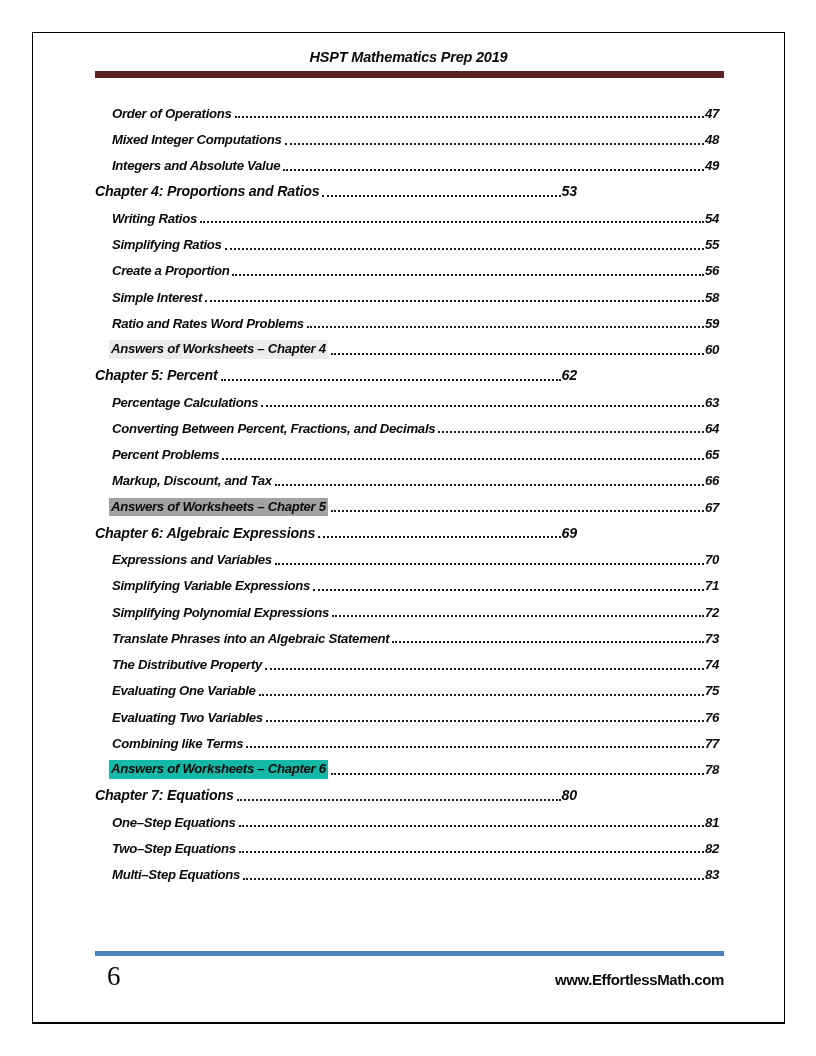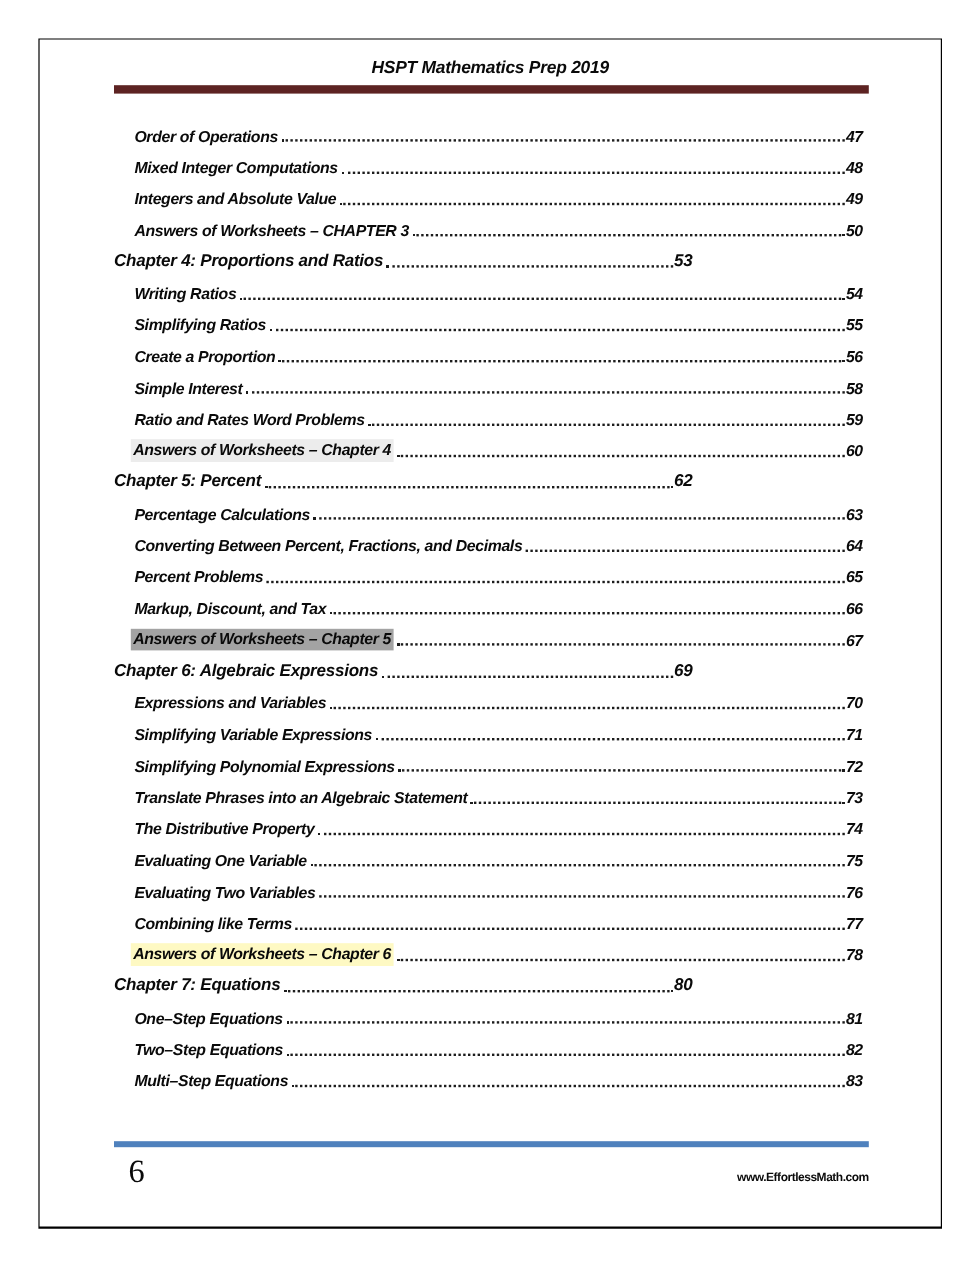--- a/index.html
+++ b/index.html
@@ -68,21 +68,21 @@
     margin-top: 7px;
   }
   .folio {
     font-family: "Liberation Serif", serif;
     font-size: 27px;
     font-weight: 400;
     line-height: 1;
     padding-left: 12px;
   }
   .site {
-    font-size: 10px;
+    font-size: 15px;
     font-weight: 700;
     letter-spacing: -0.4px;
     line-height: 1;
     padding-bottom: 3px;
   }
 </style>
 </head>
 <body>
 
 <div class="page">
@@ -103,25 +103,20 @@
     <span class="dots"></span>
     <span class="pg">48</span>
   </div>
 
   <div class="row section">
     <span class="label">Integers and Absolute Value</span>
     <span class="dots"></span>
     <span class="pg">49</span>
   </div>
 
-  <div class="row section">
-    <span class="label">Answers of Worksheets – CHAPTER 3</span>
-    <span class="dots"></span>
-    <span class="pg">50</span>
-  </div>
 
   <div class="row chapter">
     <span class="label">Chapter 4: Proportions and Ratios</span>
     <span class="dots"></span>
     <span class="pg">53</span>
   </div>
 
   <div class="row section">
     <span class="label">Writing Ratios</span>
     <span class="dots"></span>
@@ -243,21 +238,21 @@
     <span class="pg">76</span>
   </div>
 
   <div class="row section">
     <span class="label">Combining like Terms</span>
     <span class="dots"></span>
     <span class="pg">77</span>
   </div>
 
   <div class="row section">
-    <span class="label hl" style="background: #fef9c3;">Answers of Worksheets – Chapter 6</span>
+    <span class="label hl" style="background: #14b8a6;">Answers of Worksheets – Chapter 6</span>
     <span class="dots"></span>
     <span class="pg">78</span>
   </div>
 
   <div class="row chapter">
     <span class="label">Chapter 7: Equations</span>
     <span class="dots"></span>
     <span class="pg">80</span>
   </div>
 

